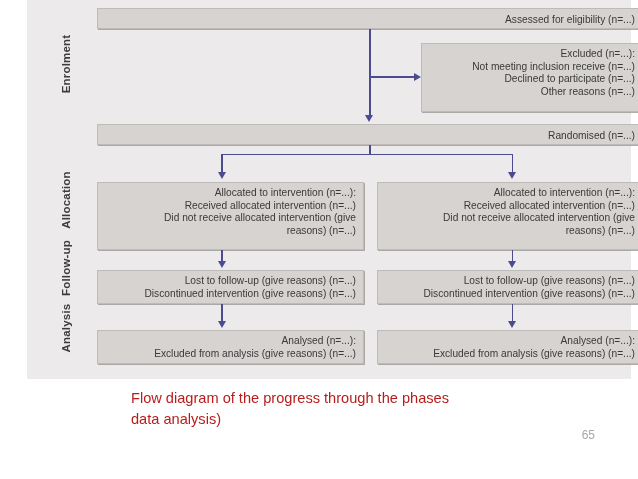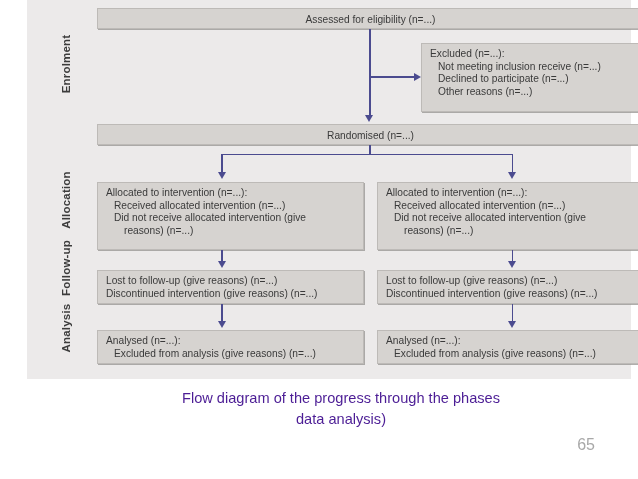--- a/index.html
+++ b/index.html
@@ -73,21 +73,21 @@
     box-sizing: border-box;
     font-size: 10.2px;
     line-height: 12.6px;
     color: #3a3a3a;
     padding: 4px 7px 4px 8px;
   }
   .fbox.center {
     text-align: center;
     padding-top: 5px;
   }
-  .fbox .ln { display: block; white-space: nowrap; }
+  .fbox .ln { display: block; white-space: nowrap; text-align: right; }
   .fbox .ln.indent1 { padding-left: 8px; }
   .fbox .ln.indent2 { padding-left: 18px; }
 
   
   #box-assessed      { left: 70px;  top: 8px;   width: 546px; height: 21px; }
   #box-excluded      { left: 394px; top: 43px;  width: 222px; height: 69px; }
   #box-randomised    { left: 70px;  top: 124px; width: 546px; height: 21px; }
   #box-alloc-left    { left: 70px;  top: 182px; width: 267px; height: 68px; }
   #box-alloc-right   { left: 350px; top: 182px; width: 266px; height: 68px; }
   #box-follow-left   { left: 70px;  top: 270px; width: 267px; height: 34px; }
@@ -147,31 +147,30 @@
   #arrow-fu-an-r{ left: 481px; top: 321px; }
 
   
   #caption {
     position: absolute;
     left: 131px;
     top: 388px;
     width: 420px;
     font-size: 14.6px;
     line-height: 21px;
-    color: #4c1d95;
-    text-align: center;
+    color: #b91c1c;
   }
   #caption .cl { display: block; }
 
   
   #slide-number {
     position: absolute;
     right: 43px;
-    bottom: 25px;
-    font-size: 16px;
+    bottom: 37px;
+    font-size: 12px;
     color: #a8a8a8;
   }
 </style>
 </head>
 <body>
 
 <div id="slide">
 
   <div id="diagram-panel">
 

